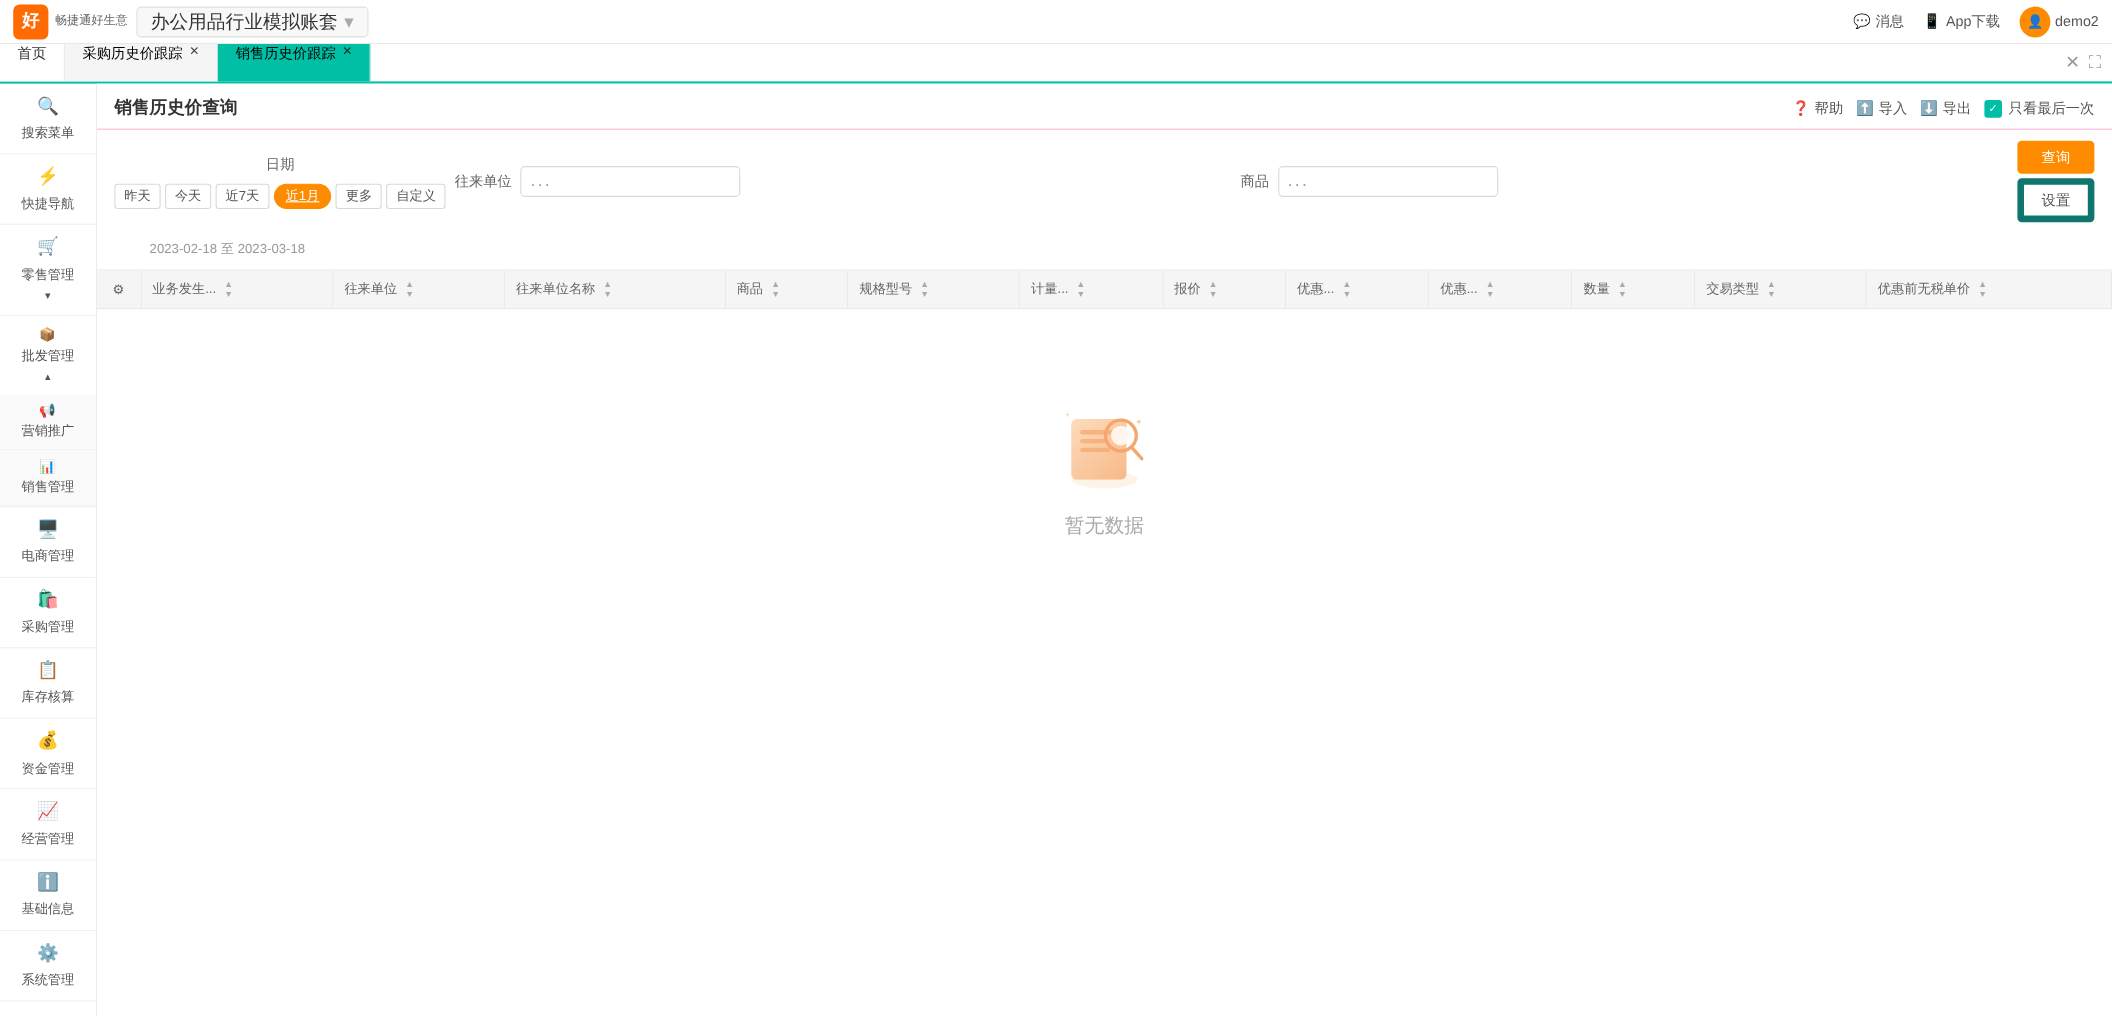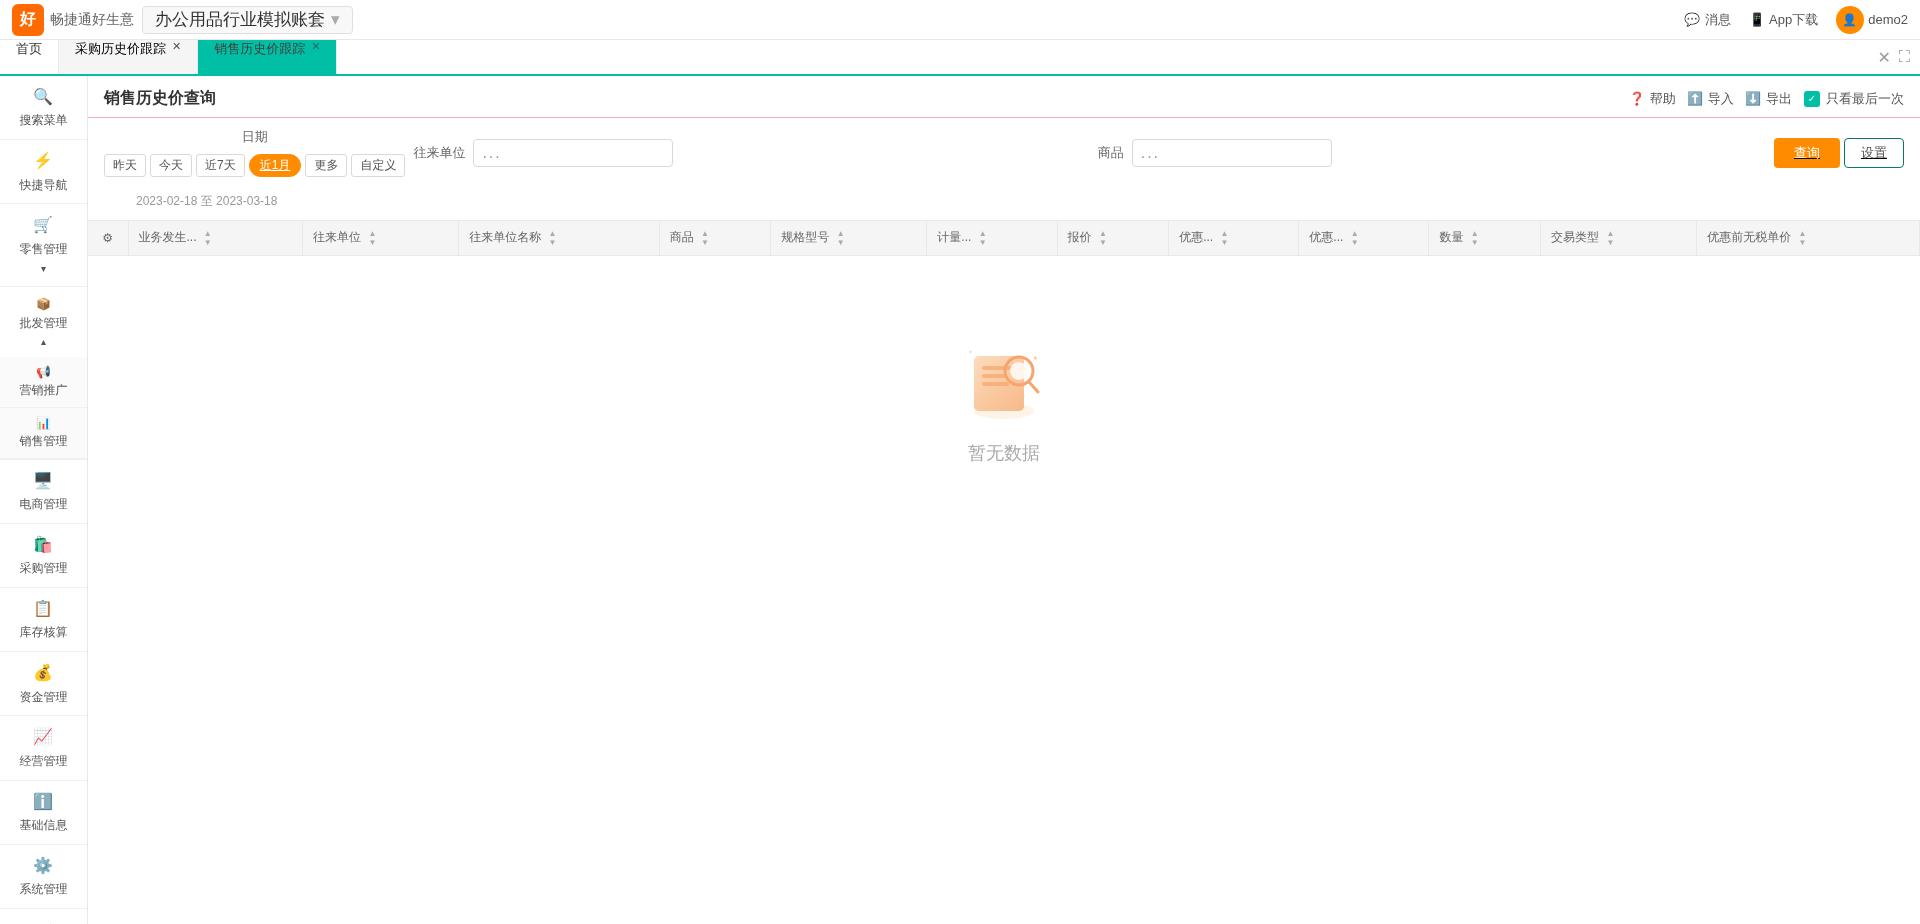--- a/index.html
+++ b/index.html
@@ -18,21 +18,21 @@
     }
     .top-bar-left { display: flex; align-items: center; gap: 8px; }
     .logo-area { display: flex; align-items: center; gap: 6px; }
     .logo-icon {
       width: 32px; height: 32px;
       background: #ff6b00;
       border-radius: 6px;
       display: flex; align-items: center; justify-content: center;
       color: #fff; font-size: 16px; font-weight: bold;
     }
-    .logo-text { font-size: 14px; color: #666; line-height: 1.3; }
+    .logo-text { font-size: 11px; color: #666; line-height: 1.3; }
     .app-title-bar {
       display: flex; align-items: center; gap: 6px;
       padding: 0 12px;
       background: #f8f8f8;
       border: 1px solid #e0e0e0;
       border-radius: 4px;
       height: 28px;
       min-width: 200px;
       color: #333;
       font-size: 17px;
@@ -53,21 +53,21 @@
     .tab {
       display: flex; align-items: flex-start; gap: 6px;
       padding: 0 16px;
       cursor: pointer;
       font-size: 13px;
       color: #666;
       border-right: 1px solid #e8e8e8;
       white-space: nowrap;
     }
     .tab.home { background: #fff; color: #333; font-weight: 500; }
-    .tab.active { background: #00bfa5; color: #404040; }
+    .tab.active { background: #00bfa5; color: #000000; }
     .tab.inactive { background: #f5f5f5; color: #000000; }
     .tab-close { font-size: 11px; opacity: 0.7; }
     .tab-bar-right { margin-left: auto; display: flex; align-items: center; padding: 0 10px; gap: 8px; }
     .tab-action-btn { background: none; border: none; cursor: pointer; color: #999; font-size: 16px; }
 
     
     .main-layout { display: flex; flex: 1; overflow: hidden; }
 
     
     .sidebar {
@@ -185,27 +185,27 @@
       border: none;
       border-radius: 4px;
       padding: 6px 20px;
       cursor: pointer;
       font-size: 13px;
       font-weight: 500;
     }
     .settings-btn {
       background: #fff;
       color: #555;
-      border: 1px solid #0f766e;
+      border: 6px solid #0f766e;
       border-radius: 4px;
       padding: 5px 16px;
       cursor: pointer;
       font-size: 13px;
     }
-    .btn-group { display: flex; gap: 4px; text-decoration: underline; }
+    .btn-group { display: flex; flex-direction: column; gap: 4px; }
 
     
     .table-area { flex: 1; overflow: auto; }
     table { width: 100%; border-collapse: collapse; }
     thead tr { background: #f5f5f5; }
     th {
       padding: 8px 10px;
       text-align: left;
       font-size: 12px;
       color: #666;

